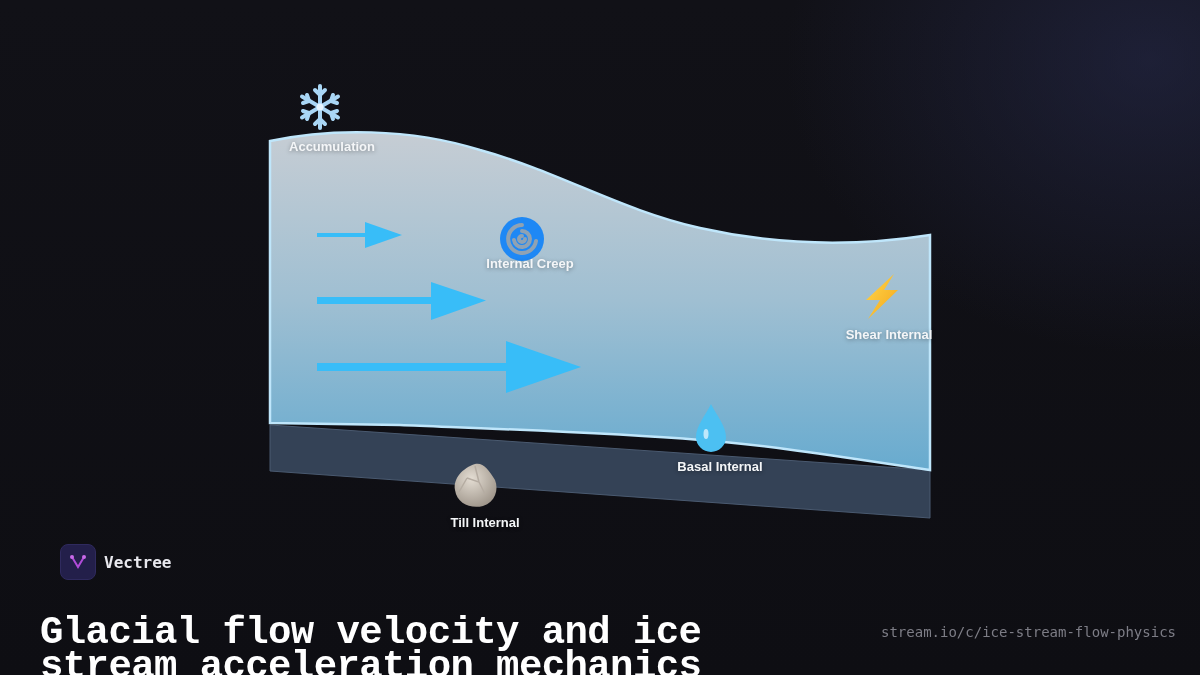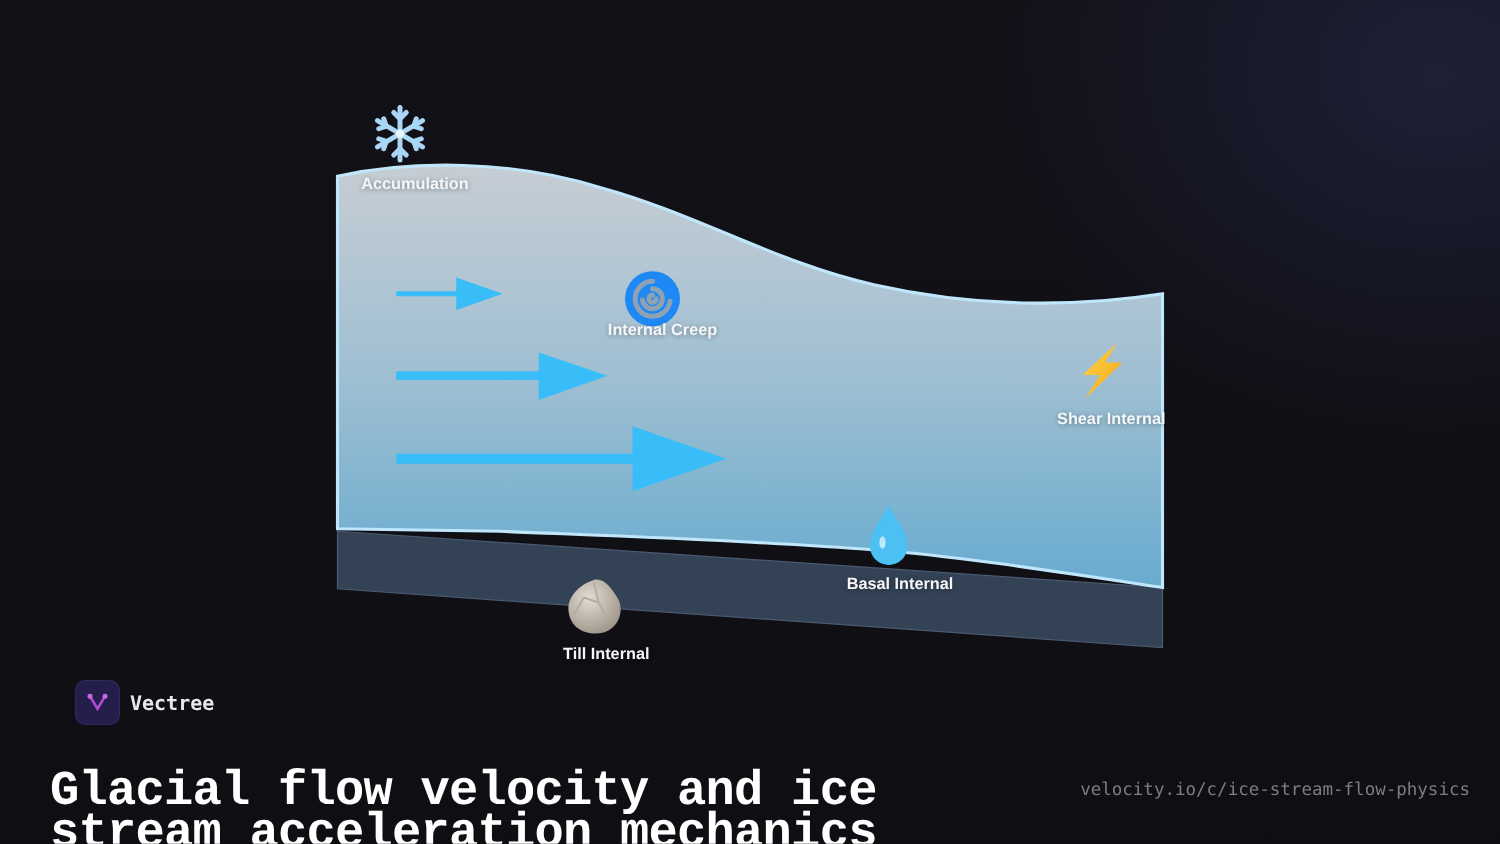--- a/index.html
+++ b/index.html
@@ -127,13 +127,13 @@
       <path d="M4,5 L10,15 L16,5" fill="none" stroke="#b04bd8" stroke-width="2" stroke-linecap="round"></path>
       <circle cx="4" cy="5" r="2" fill="#c86ae8"></circle>
       <circle cx="16" cy="5" r="2" fill="#c86ae8"></circle>
     </svg>
   </div>
   <span class="brand-name">Vectree</span>
 </div>
 
 <h1 class="title">Glacial flow velocity and ice stream acceleration mechanics</h1>
 
-<div class="url">velocity.io/c/ice-stream-flow-physics</div>
+<div class="url">stream.io/c/ice-stream-flow-physics</div>
 
 </body></html>

